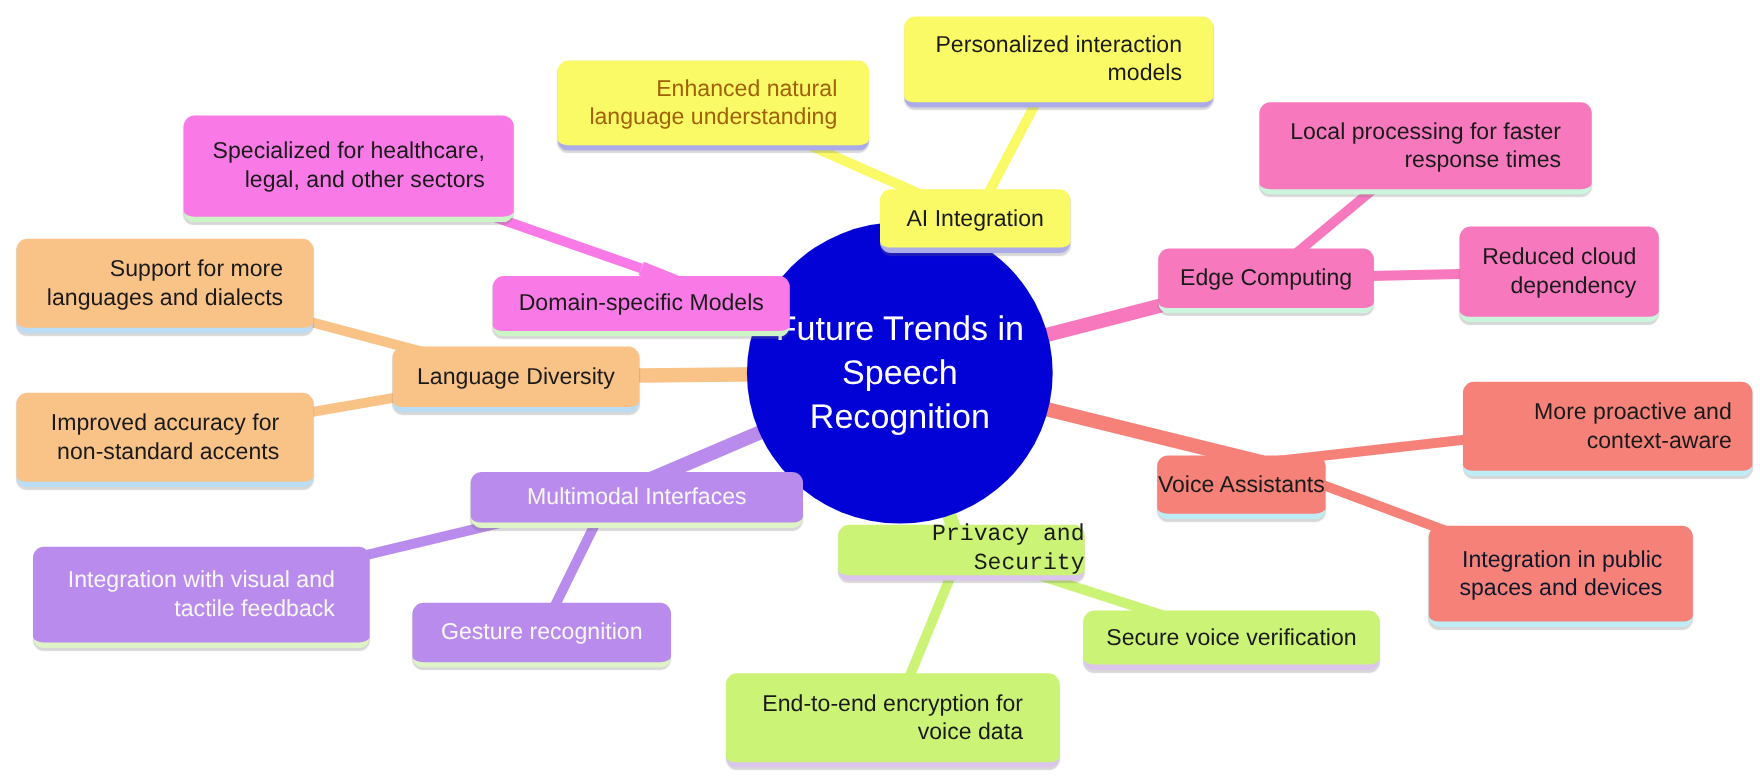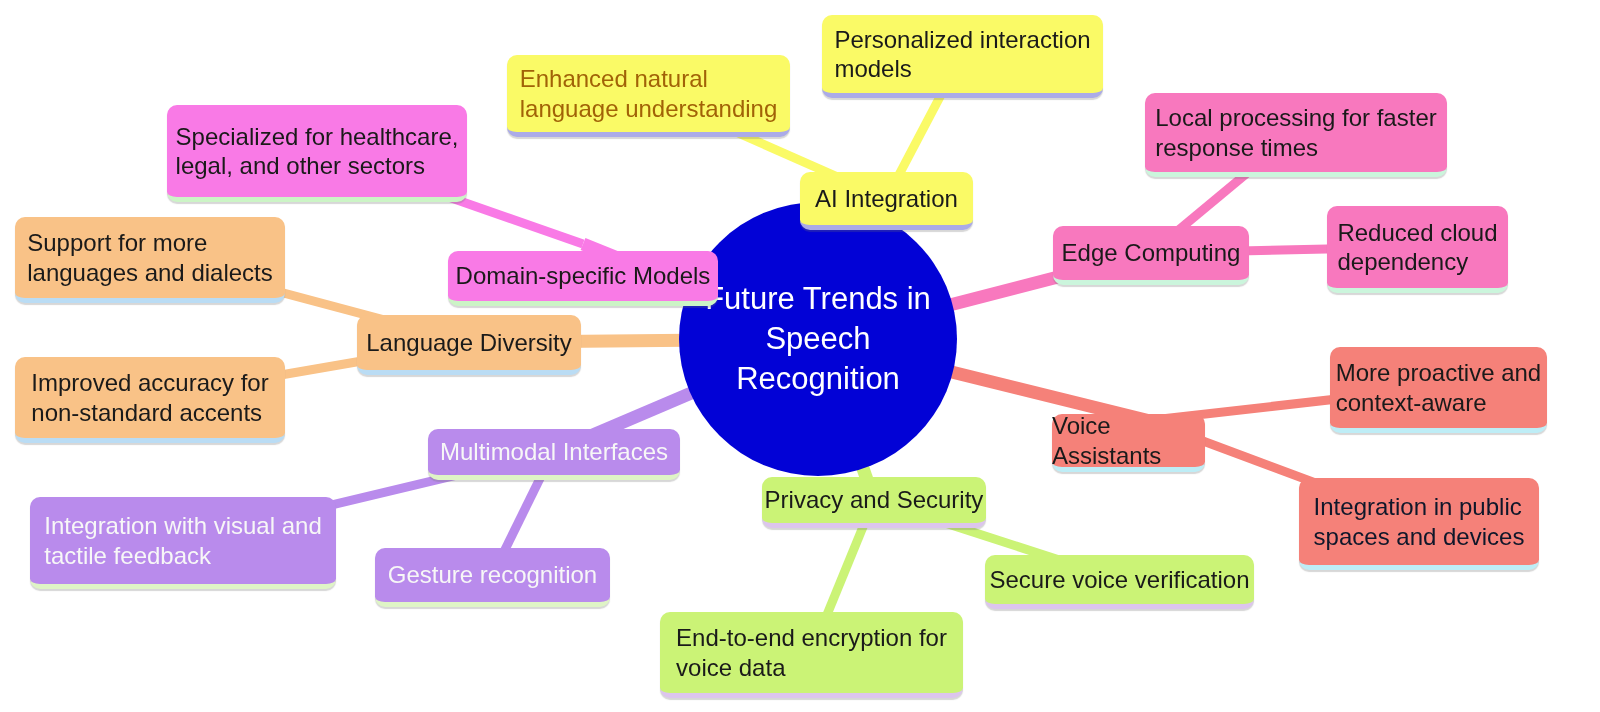--- a/index.html
+++ b/index.html
@@ -15,23 +15,23 @@
     position: absolute;
     left: 0; top: 0;
     z-index: 0;
   }
   .node {
     position: absolute;
     z-index: 2;
     display: flex;
     align-items: center;
     justify-content: center;
-    text-align: left;
+    text-align: right;
     border-radius: 10px;
-    font-size: 24px;
+    font-size: 21px;
     line-height: 1.22;
     white-space: pre-line;
     box-shadow: 0 2px 1px rgba(110,110,110,0.28);
   }
   .root-node {
     position: absolute;
     z-index: 1;
     border-radius: 50%;
     display: flex;
     align-items: center;
@@ -74,33 +74,33 @@
       <div class="node" style="left: 507px; top: 55px; width: 283px; height: 77px; background: rgb(250, 250, 102); border-bottom: 5px solid rgb(171, 171, 232); color: #a16207;">Enhanced natural
 language understanding</div>
       <div class="node" style="left: 822px; top: 15px; width: 281px; height: 78px; background: rgb(250, 250, 102); border-bottom: 5px solid rgb(171, 171, 232); color: rgb(26, 26, 26);">Personalized interaction
 models</div>
       <div class="node" style="left: 800px; top: 172px; width: 173px; height: 53px; background: rgb(250, 250, 102); border-bottom: 5px solid rgb(171, 171, 232); color: rgb(26, 26, 26);">AI Integration</div>
       <div class="node" style="left: 1145px; top: 93px; width: 302px; height: 79px; background: rgb(248, 120, 190); border-bottom: 5px solid rgb(203, 245, 220); color: rgb(26, 26, 26);">Local processing for faster
 response times</div>
       <div class="node" style="left: 1327px; top: 206px; width: 181px; height: 82px; background: rgb(248, 120, 190); border-bottom: 5px solid rgb(203, 245, 220); color: rgb(26, 26, 26);">Reduced cloud
 dependency</div>
       <div class="node" style="left: 1053px; top: 226px; width: 196px; height: 54px; background: rgb(248, 120, 190); border-bottom: 5px solid rgb(203, 245, 220); color: rgb(26, 26, 26);">Edge Computing</div>
-      <div class="node" style="left: 1330px; top: 347px; width: 217px; height: 81px; background: rgb(245, 129, 121); border-bottom: 5px solid rgb(190, 237, 246); color: rgb(26, 26, 26);">More proactive and
+      <div class="node" style="left: 1330px; top: 347px; width: 217px; height: 81px; background: rgb(245, 129, 121); border-bottom: 5px solid rgb(190, 237, 246); color: rgb(26, 26, 26); padding-left: 46px;">More proactive and
 context-aware</div>
       <div class="node" style="left: 1299px; top: 478px; width: 240px; height: 87px; background: rgb(245, 129, 121); border-bottom: 5px solid rgb(190, 237, 246); color: #0f172a;">Integration in public
 spaces and devices</div>
       <div class="node" style="left: 1052px; top: 394px; width: 153px; height: 53px; background: rgb(245, 129, 121); border-bottom: 5px solid rgb(190, 237, 246); color: rgb(26, 26, 26); margin-top: 20px;">Voice Assistants</div>
       <div class="node" style="left: 985px; top: 555px; width: 269px; height: 49px; background: rgb(203, 243, 118); border-bottom: 5px solid rgb(220, 197, 237); color: rgb(26, 26, 26);">Secure voice verification</div>
       <div class="node" style="left: 660px; top: 612px; width: 303px; height: 81px; background: rgb(203, 243, 118); border-bottom: 5px solid rgb(220, 197, 237); color: rgb(26, 26, 26);">End-to-end encryption for
 voice data</div>
-      <div class="node" style="left: 762px; top: 477px; width: 224px; height: 46px; background: rgb(203, 243, 118); border-bottom: 5px solid rgb(220, 197, 237); color: rgb(26, 26, 26);">Privacy and Security</div>
+      <div class="node" style="left: 762px; top: 477px; width: 224px; height: 46px; background: rgb(203, 243, 118); border-bottom: 5px solid rgb(220, 197, 237); color: rgb(26, 26, 26); font-family: Liberation Mono, monospace;">Privacy and Security</div>
       <div class="node" style="left: 30px; top: 497px; width: 306px; height: 87px; background: rgb(185, 139, 236); border-bottom: 5px solid rgb(223, 244, 198); color: rgb(247, 247, 247);">Integration with visual and
 tactile feedback</div>
       <div class="node" style="left: 375px; top: 548px; width: 235px; height: 54px; background: rgb(185, 139, 236); border-bottom: 5px solid rgb(223, 244, 198); color: rgb(247, 247, 247);">Gesture recognition</div>
-      <div class="node" style="left: 428px; top: 429px; width: 252px; height: 46px; background: rgb(185, 139, 236); border-bottom: 5px solid rgb(223, 244, 198); color: rgb(247, 247, 247);">Multimodal Interfaces</div>
+      <div class="node" style="left: 428px; top: 429px; width: 302px; height: 46px; background: rgb(185, 139, 236); border-bottom: 5px solid rgb(223, 244, 198); color: rgb(247, 247, 247);">Multimodal Interfaces</div>
       <div class="node" style="left: 15px; top: 217px; width: 270px; height: 81px; background: rgb(249, 194, 135); border-bottom: 5px solid rgb(186, 220, 244); color: rgb(26, 26, 26);">Support for more
 languages and dialects</div>
       <div class="node" style="left: 15px; top: 357px; width: 270px; height: 81px; background: rgb(249, 194, 135); border-bottom: 5px solid rgb(186, 220, 244); color: rgb(26, 26, 26);">Improved accuracy for
 non-standard accents</div>
       <div class="node" style="left: 357px; top: 315px; width: 224px; height: 55px; background: rgb(249, 194, 135); border-bottom: 5px solid rgb(186, 220, 244); color: rgb(26, 26, 26);">Language Diversity</div>
       <div class="node" style="left: 167px; top: 105px; width: 300px; height: 92px; background: rgb(249, 122, 230); border-bottom: 5px solid rgb(204, 244, 198); color: rgb(26, 26, 26);">Specialized for healthcare,
 legal, and other sectors</div>
       <div class="node" style="left: 448px; top: 219px; width: 270px; height: 50px; background: rgb(249, 122, 230); border-bottom: 5px solid rgb(204, 244, 198); color: rgb(26, 26, 26); margin-top: 32px;">Domain-specific Models</div>
     </div>
 </div>

